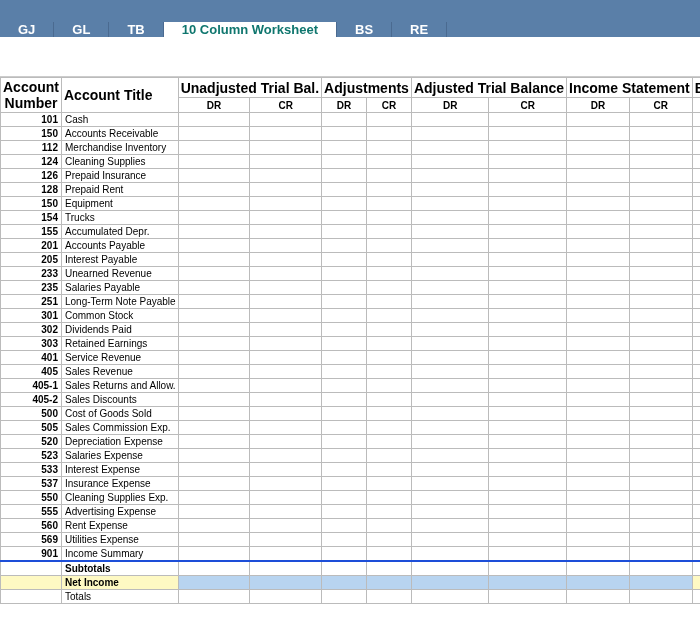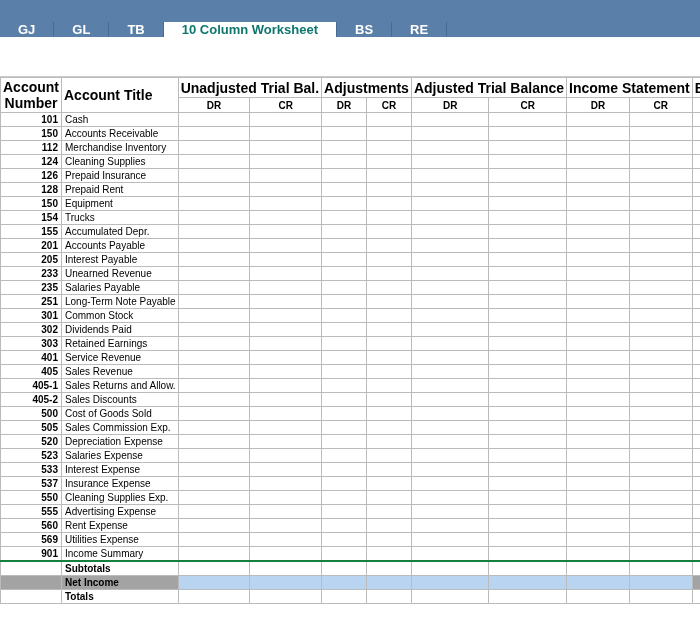--- a/index.html
+++ b/index.html
@@ -92,32 +92,32 @@
       font-weight: bold;
     }
     .account-title {
       text-align: left;
       padding-left: 3px;
     }
 
     
     .row-subtotals td {
       font-weight: bold;
-      border-top: 2px solid #15803d;
+      border-top: 2px solid #1d4ed8;
     }
     .row-net-income td {
       font-weight: bold;
       background: #b8d4f0;
     }
     .row-net-income td.no-bg {
-      background: #a3a3a3;
+      background: #fef9c3;
       margin-top: 24px;
     }
     .row-totals td {
-      font-weight: bold;
+      font-weight: normal;
     }
 
     .label-cell {
       text-align: left;
       padding-left: 3px;
       font-weight: bold;
     }
 
     
     .blue-cell {

